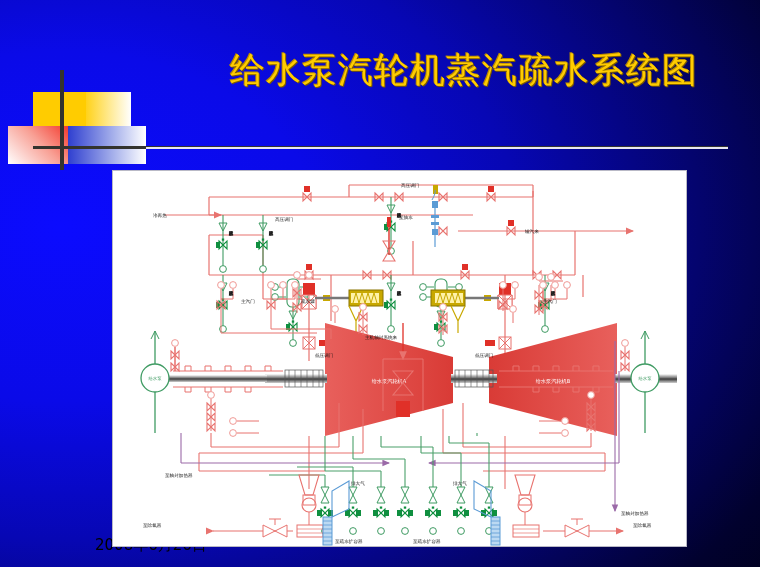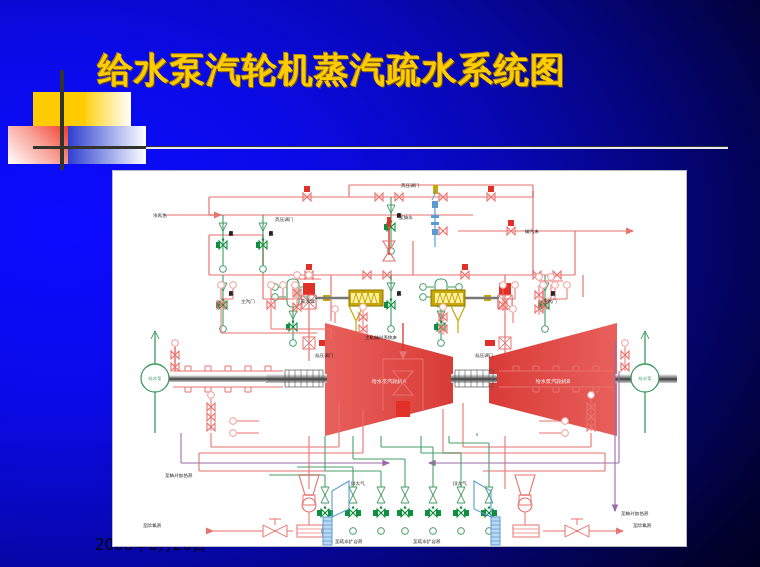--- a/index.html
+++ b/index.html
@@ -13,22 +13,22 @@
   #deco-yellow-fade{left:86px;top:92px;width:45px;height:38px;background:linear-gradient(90deg,#ffd21a 0%,#ffffff 100%);}
   #deco-red{left:8px;top:126px;width:60px;height:38px;background:linear-gradient(225deg,#f43b2e 0%,#f8a095 45%,#ffffff 100%);}
   #deco-blue2{left:68px;top:126px;width:78px;height:38px;background:linear-gradient(90deg,#2f3fd0 0%,#aab4ec 60%,#ffffff 100%);}
   #deco-vline{left:60px;top:70px;width:4px;height:100px;background:#33332e;}
   #deco-hline{left:33px;top:146px;width:695px;height:3px;background:#33332e;}
   #deco-hline-white{left:146px;top:147px;width:582px;height:2px;background:#e8e8f0;}
 
   
   #title{position:absolute;left:98px;top:44px;width:600px;height:52px;
          color:#ffcc00;font-size:35px;line-height:52px;letter-spacing:1px;
-         font-family:"DejaVu Sans","Liberation Sans",sans-serif;font-weight:700;white-space:nowrap;
-         text-shadow:1px 1px 0 #7a5a00,-1px -1px 0 #b88a00;}
+         font-family:"DejaVu Sans","Liberation Sans",sans-serif;font-weight:400;white-space:nowrap;
+         text-shadow:1px 1px 0 #7a5a00,-1px -1px 0 #b88a00;text-align:right;}
 
   
   #footer-date{position:absolute;left:95px;top:536px;color:#000;font-size:15px;
                font-family:"DejaVu Sans","Liberation Sans",sans-serif;letter-spacing:0px;z-index:2;}
 
   
   #diagram-panel{position:absolute;left:112px;top:170px;width:573px;height:375px;background:#ffffff;
                  border:1px solid #b9b9c6;overflow:hidden;z-index:5;}
   #pid{position:absolute;left:0;top:0;width:573px;height:375px;}
   #pid text{font-family:"DejaVu Sans","Liberation Sans",sans-serif;}

